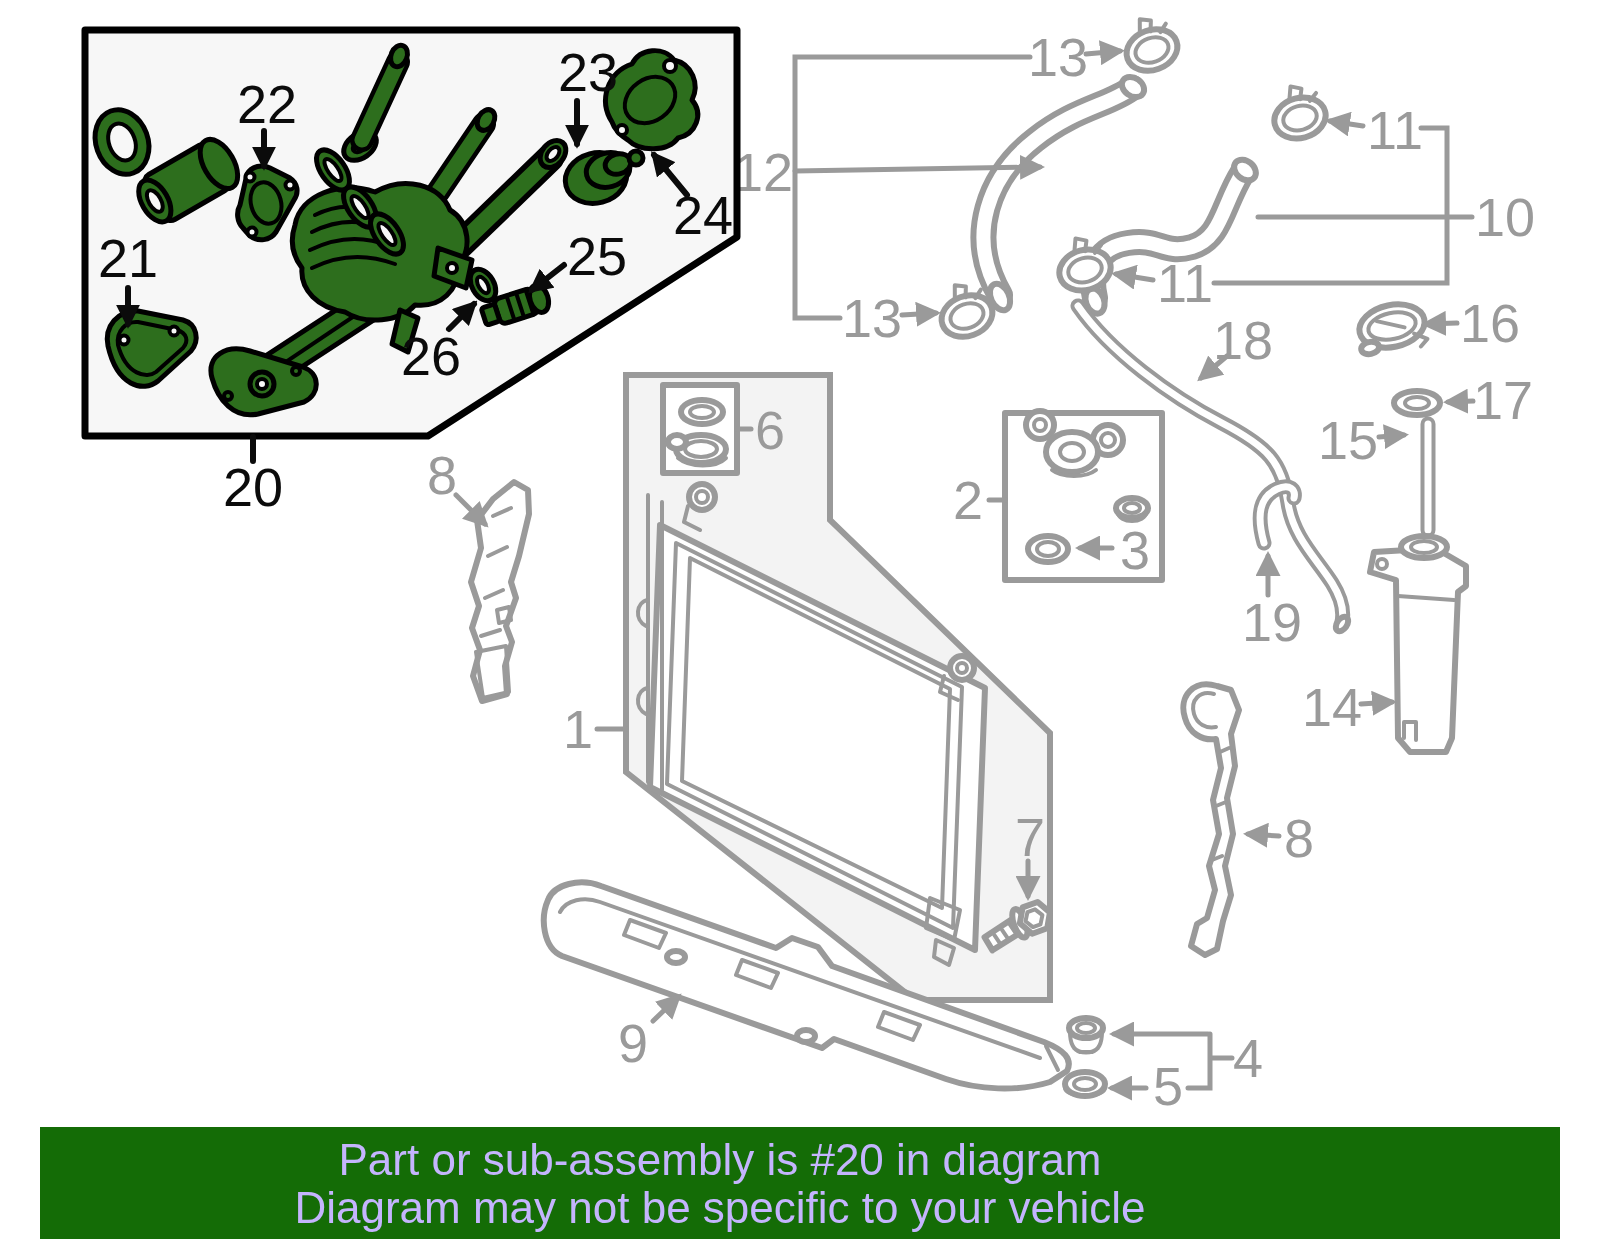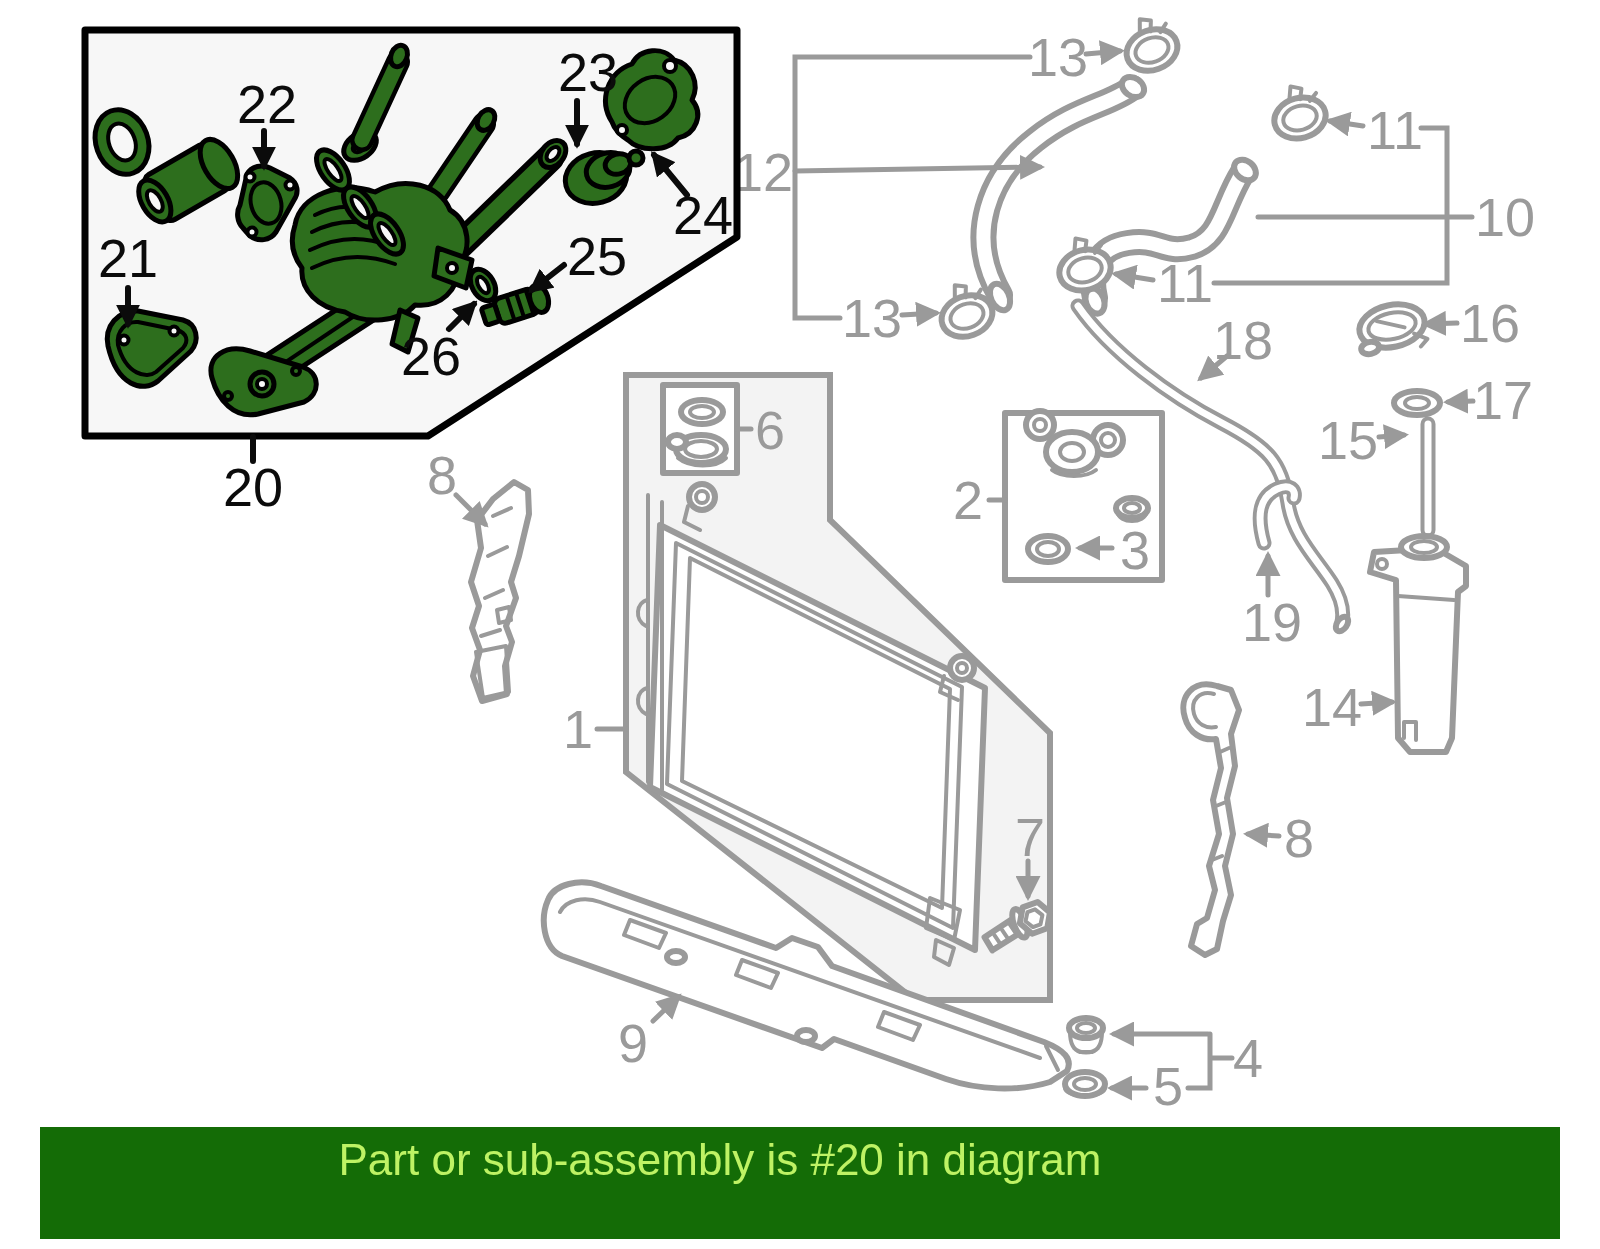--- a/index.html
+++ b/index.html
@@ -29,21 +29,21 @@
   .pipe-o-big{fill:none;stroke:#000000;stroke-width:34;stroke-linecap:round;}
   .pipe-i-big{fill:none;stroke:var(--highlight-green,#2d6e1d);stroke-width:24;stroke-linecap:round;}
   .black-line{fill:none;stroke:#0b0b0b;stroke-width:6;stroke-linecap:round;}
   .black-label{fill:#0b0b0b;font-size:54px;text-anchor:middle;}
   .mb-fill{fill:#0b0b0b;}
 
   
   .banner{position:absolute;left:40px;top:1127px;width:1520px;height:112px;
           background:var(--banner-green,#146c06);color:#000000;text-align:center;
           padding-top:9px;box-sizing:border-box;padding-right:160px;}
-  .banner-line{font-size:44px;line-height:48px;color:#bef264;}
+  .banner-line{font-size:44px;line-height:48px;color:#c4b5fd;}
 </style>
 </head>
 <body>
 
 <div class="stage">
 <svg width="1600" height="1249" viewBox="0 0 1600 1249">
   <defs>
     <marker id="mg" markerWidth="5" markerHeight="5" viewBox="0 0 10 10" refX="8" refY="5" orient="auto">
       <path d="M0,0 L10,5 L0,10 Z" class="mg-fill"></path>
     </marker>
@@ -372,14 +372,15 @@
   <text class="black-label" x="128" y="277">21</text>
   <text class="black-label" x="267" y="123">22</text>
   <text class="black-label" x="588" y="91">23</text>
   <text class="black-label" x="703" y="234">24</text>
   <text class="black-label" x="597" y="275">25</text>
   <text class="black-label" x="431" y="375">26</text>
 </svg>
 
 <div class="banner" style="background-color: rgb(20, 108, 6);">
   <div class="banner-line">Part or sub-assembly is #20 in diagram</div>
+  <div class="banner-line">Diagram may not be specific to your vehicle</div>
 </div>
 </div>
 
 </body></html>

